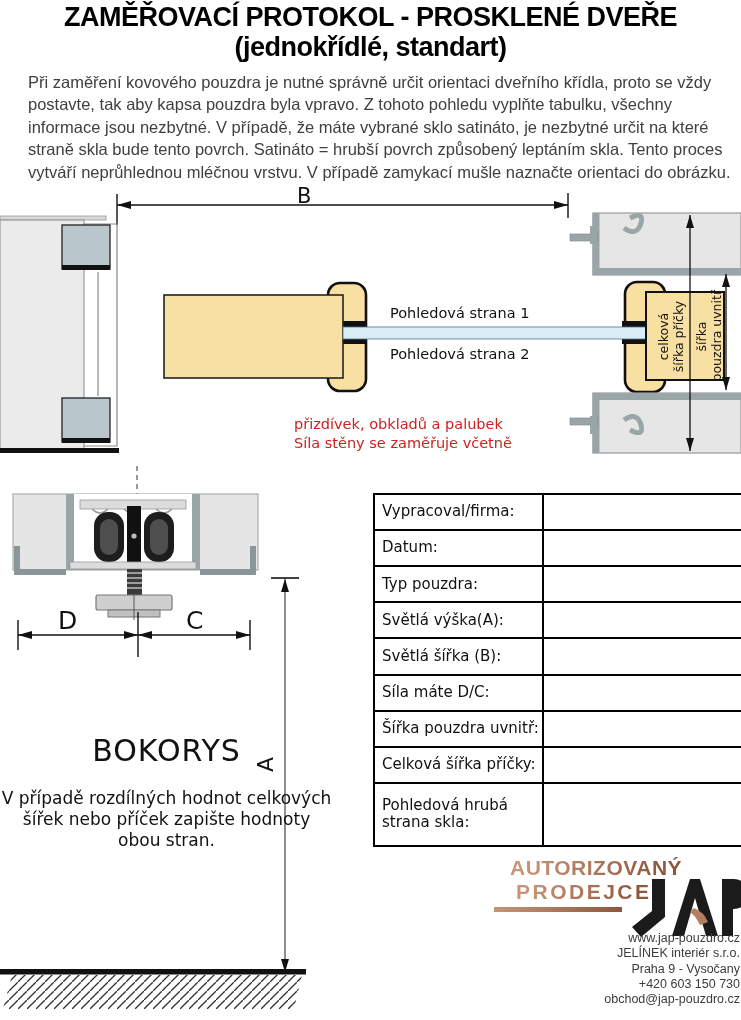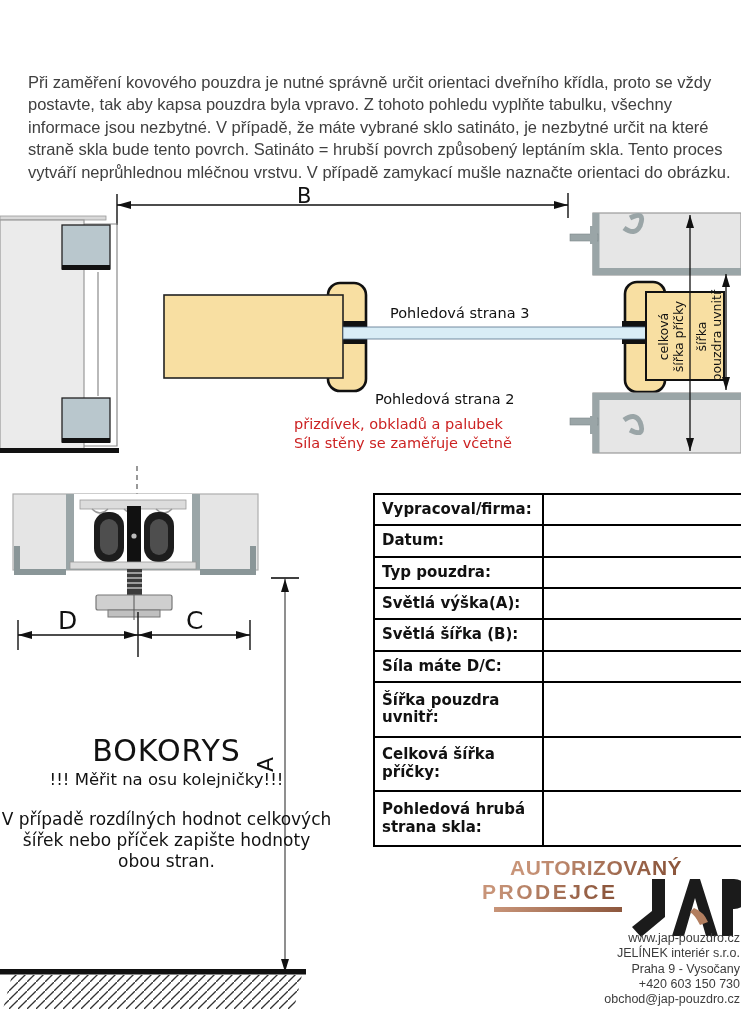--- a/index.html
+++ b/index.html
@@ -20,47 +20,51 @@
   .rot-label{font-family:"DejaVu Sans",sans-serif;font-size:12.5px;line-height:14.5px;
              color:#111;text-align:center;transform:rotate(-90deg);}
   .rot-label span{display:block;white-space:nowrap;}
   #note-red{top:415px;left:294px;width:240px;font-family:"DejaVu Sans",sans-serif;
             font-size:14.5px;line-height:19px;color:#cc2222;}
 
   
   #form-table{top:493px;left:373px;border-collapse:collapse;table-layout:fixed;
               width:366px;height:354px;background:#fff;}
   #form-table td{border:2.5px solid #000;vertical-align:middle;}
-  #form-table td.lbl{width:158px;font-family:"DejaVu Sans",sans-serif;font-weight:bold;
+  #form-table td.lbl{width:158px;font-family:"DejaVu Sans",sans-serif;font-weight:normal;
                      font-size:15px;line-height:17.5px;padding:2px 2px 2px 7px;}
   #form-table td.val{width:196px;}
 
   
   #bokorys-block{top:733px;left:0;width:333px;text-align:center;
                  font-family:"DejaVu Sans",sans-serif;color:#111;}
   #bokorys-title{font-size:30px;line-height:36px;letter-spacing:1px;}
   .bok-sub{font-size:16.5px;line-height:21px;}
   #bokorys-note{margin-top:19px;font-size:17px;line-height:21px;text-align:center;}
 
   
   .copper-text{font-weight:bold;font-size:21px;line-height:24px;
                background:linear-gradient(100deg,#c89478 10%,#8d573d 90%);
                -webkit-background-clip:text;background-clip:text;color:transparent;margin-left:16px;}
   #auth1{top:856px;left:494px;letter-spacing:0.5px;}
-  #auth2{top:880px;left:466px;letter-spacing:2.5px;}
+  #auth2{top:880px;left:500px;letter-spacing:2.5px;}
   #copper-bar{top:907px;left:494px;width:128px;height:5px;
               background:linear-gradient(100deg,#c89478,#8d573d);}
   #contact{top:931px;left:440px;width:300px;text-align:right;font-size:12.5px;
            line-height:15.3px;color:#3c3c3c;}
 </style>
 </head>
 <body>
 
 <div id="page">
 
+  <div class="abs" id="title">
+    <div>ZAMĚŘOVACÍ PROTOKOL - PROSKLENÉ DVEŘE</div>
+    <div>(jednokřídlé, standart)</div>
+  </div>
 
   <div class="abs" id="intro">Při zaměření kovového pouzdra je nutné správně určit orientaci dveřního křídla, proto se vždy postavte, tak aby kapsa pouzdra byla vpravo. Z tohoto pohledu vyplňte tabulku, všechny informace jsou nezbytné. V případě, že máte vybrané sklo satináto, je nezbytné určit na které straně skla bude tento povrch. Satináto = hrubší povrch způsobený leptáním skla. Tento proces vytváří neprůhlednou mléčnou vrstvu. V případě zamykací mušle naznačte orientaci do obrázku.</div>
 
   <svg class="abs" style="top:188px;left:0;" width="741" height="274" viewBox="0 0 741 274">
 
     <g>
       <line x1="117" y1="6" x2="117" y2="37" stroke="#111" stroke-width="1.4"></line>
       <line x1="568" y1="5" x2="568" y2="30" stroke="#111" stroke-width="1.4"></line>
       <line x1="117" y1="17" x2="568" y2="17" stroke="#111" stroke-width="1.4"></line>
       <polygon points="117,17 131,13 131,21" fill="#111"></polygon>
@@ -114,22 +118,22 @@
       <polygon points="690,263 686,250 694,250" fill="#111"></polygon>
     </g>
     <g>
       <line x1="726" y1="86" x2="726" y2="202" stroke="#111" stroke-width="1.3"></line>
       <polygon points="726,86 722,99 730,99" fill="#111"></polygon>
       <polygon points="726,202 722,189 730,189" fill="#111"></polygon>
     </g>
   </svg>
 
   <div class="abs dim-label" style="top:184px;left:297px;">B</div>
-  <div class="abs view-label" style="top:305px;left:390px;">Pohledová strana 3</div>
-  <div class="abs view-label" style="top:346px;left:375px;margin-top:45px;">Pohledová strana 2</div>
+  <div class="abs view-label" style="top:305px;left:390px;">Pohledová strana 1</div>
+  <div class="abs view-label" style="top:346px;left:390px;">Pohledová strana 2</div>
   <div class="abs rot-label" style="top:322px;left:628px;width:86px;">
     <span>celková</span>
     <span>šířka příčky</span>
   </div>
   <div class="abs rot-label" style="top:322px;left:664px;width:90px;">
     <span>šířka</span>
     <span>pouzdra uvnitř</span>
   </div>
   <div class="abs" id="note-red">
     <div>přizdívek, obkladů a palubek</div>
@@ -192,21 +196,20 @@
       <polygon points="12,515 302,515 294,549 3,549" fill="url(#hatch)"></polygon>
     </g>
   </svg>
 
   <div class="abs dim-label" style="top:606px;left:58px;font-size:25px;">D</div>
   <div class="abs dim-label" style="top:606px;left:186px;font-size:25px;">C</div>
   <div class="abs dim-label" style="top:752px;left:258px;font-size:22px;transform:rotate(-90deg);">A</div>
 
   <div class="abs" id="bokorys-block">
     <div id="bokorys-title">BOKORYS</div>
-    <div class="bok-sub">!!! Měřit na osu kolejničky!!!</div>
     <div id="bokorys-note">V případě rozdílných hodnot celkových šířek nebo příček zapište hodnoty obou stran.</div>
   </div>
 
   <table class="abs" id="form-table">
     <tbody>
       <tr>
         <td class="lbl">Vypracoval/firma:</td>
         <td class="val"></td>
       </tr>
       <tr>

